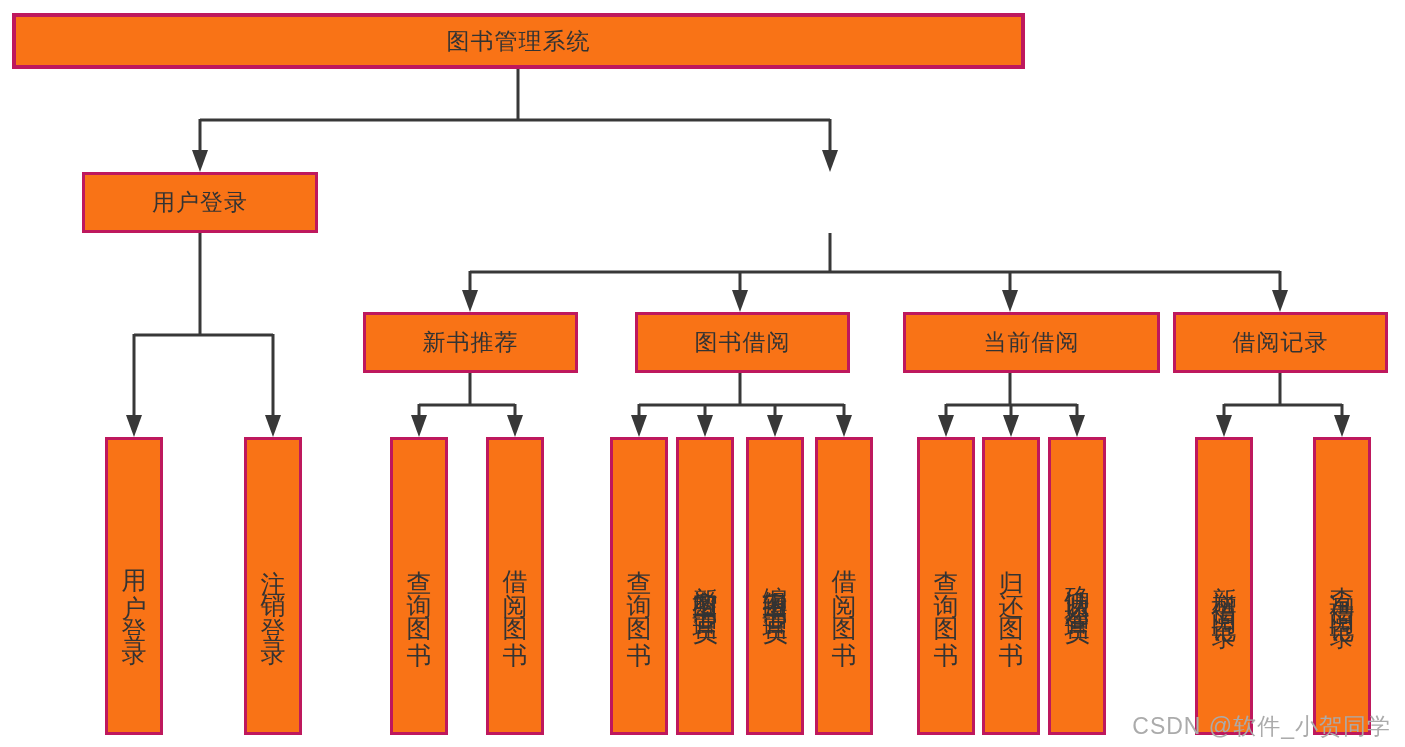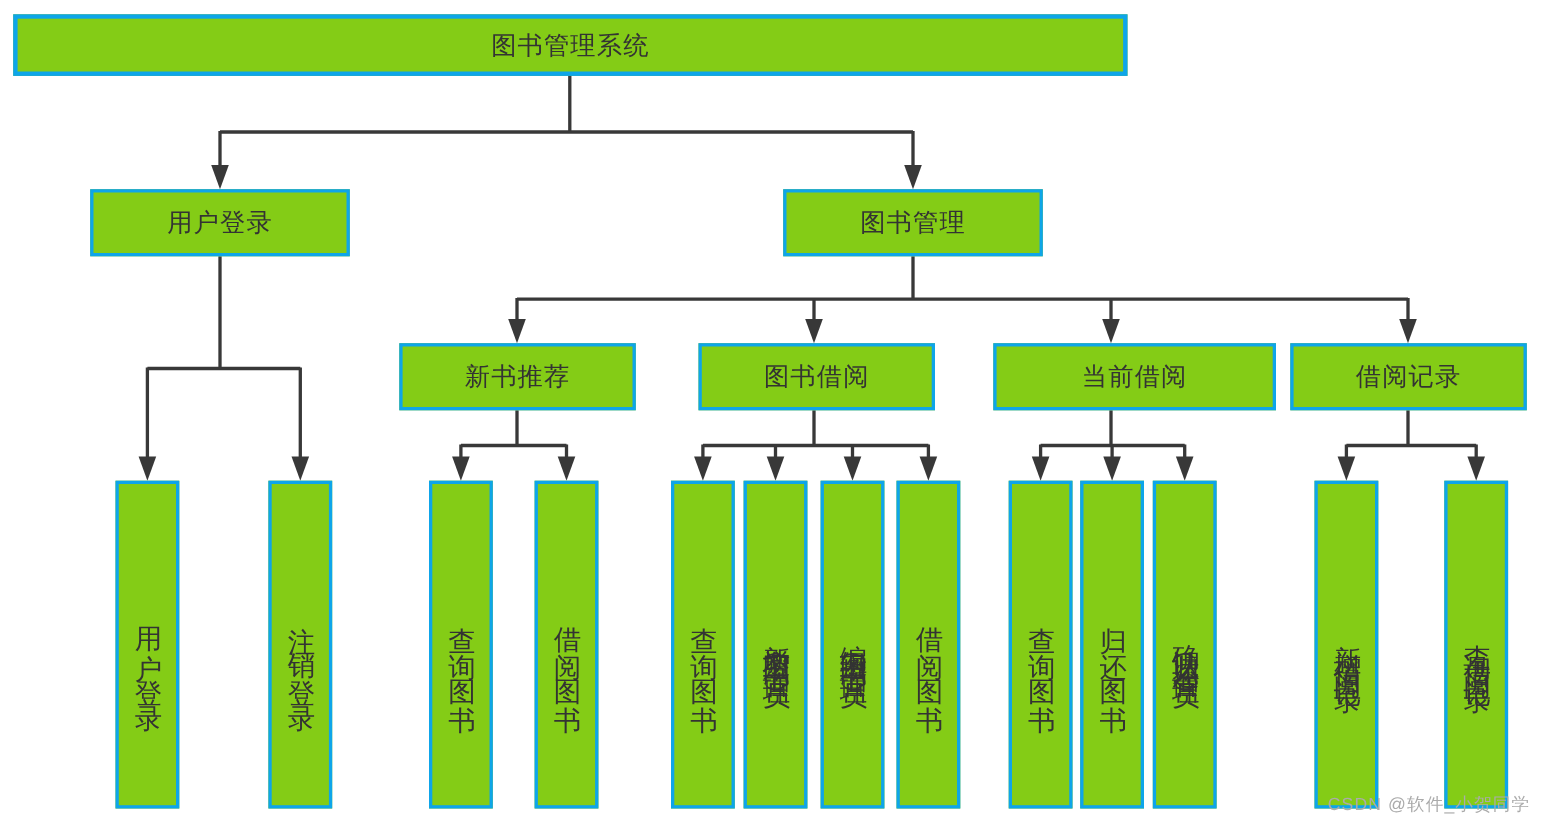--- a/index.html
+++ b/index.html
@@ -21,22 +21,22 @@
   .connectors {
     position: absolute;
     left: 0;
     top: 0;
     width: 1405px;
     height: 747px;
   }
   .box {
     position: absolute;
     box-sizing: border-box;
-    background: #84cc16;
-    border: 3px solid #0ea5e9;
+    background: #f97316;
+    border: 3px solid #be185d;
     display: flex;
     align-items: center;
     justify-content: center;
     text-align: left;
   }
   .root-box {
     left: 12px; top: 13px; width: 1013px; height: 56px;
     border-width: 4px;
   }
   .hlabel {
@@ -58,21 +58,21 @@
     color: #333333;
     line-height: 1;
   }
   .sp4 { letter-spacing: 24px; padding-top: 24px; }
   .sp6 { letter-spacing: 8px;  padding-top: 8px; }
   .sp9 { letter-spacing: 5px;  padding-top: 5px; }
   .watermark {
     position: absolute;
     right: 14px;
     bottom: 5px;
-    font-size: 16px;
+    font-size: 23px;
     letter-spacing: 1px;
     color: #ababab;
     white-space: nowrap;
     margin-left: 28px;
   }
 </style>
 </head>
 <body>
 
 <div class="stage">
@@ -116,23 +116,20 @@
       <polygon points="1334,415 1350,415 1342,437"></polygon>
     </g>
   </svg>
 
   <div class="box root-box">
     <span class="hlabel">图书管理系统</span>
   </div>
 
   <div class="box l2-box" style="left:82px; top:172px; width:236px;">
     <span class="hlabel">用户登录</span>
-  </div>
-  <div class="box l2-box" style="left:712px; top:172px; width:236px;">
-    <span class="hlabel">图书管理</span>
   </div>
 
   <div class="box l3-box" style="left:363px; top:312px; width:215px;">
     <span class="hlabel">新书推荐</span>
   </div>
   <div class="box l3-box" style="left:635px; top:312px; width:215px;">
     <span class="hlabel">图书借阅</span>
   </div>
   <div class="box l3-box" style="left:903px; top:312px; width:257px;">
     <span class="hlabel">当前借阅</span>

